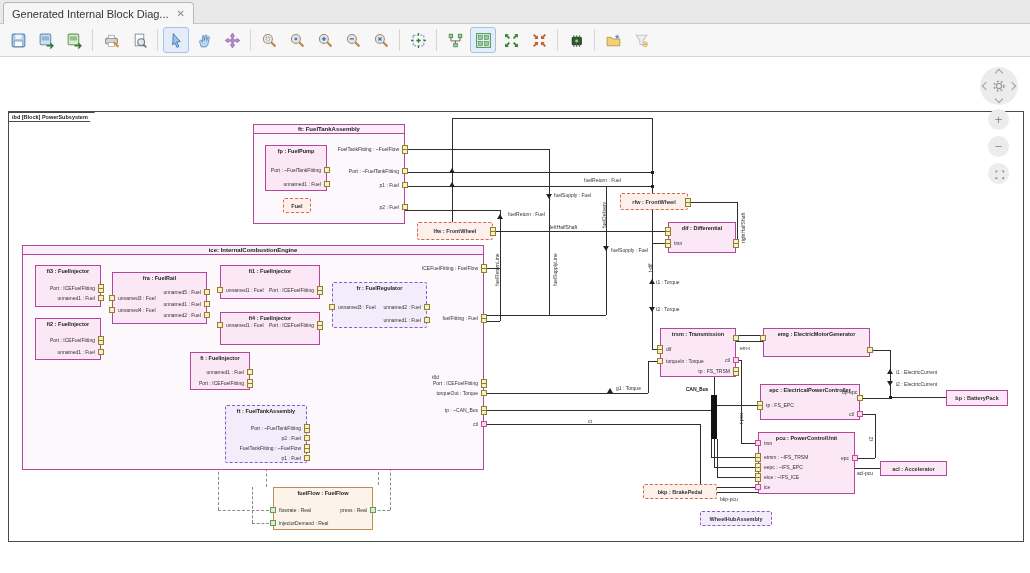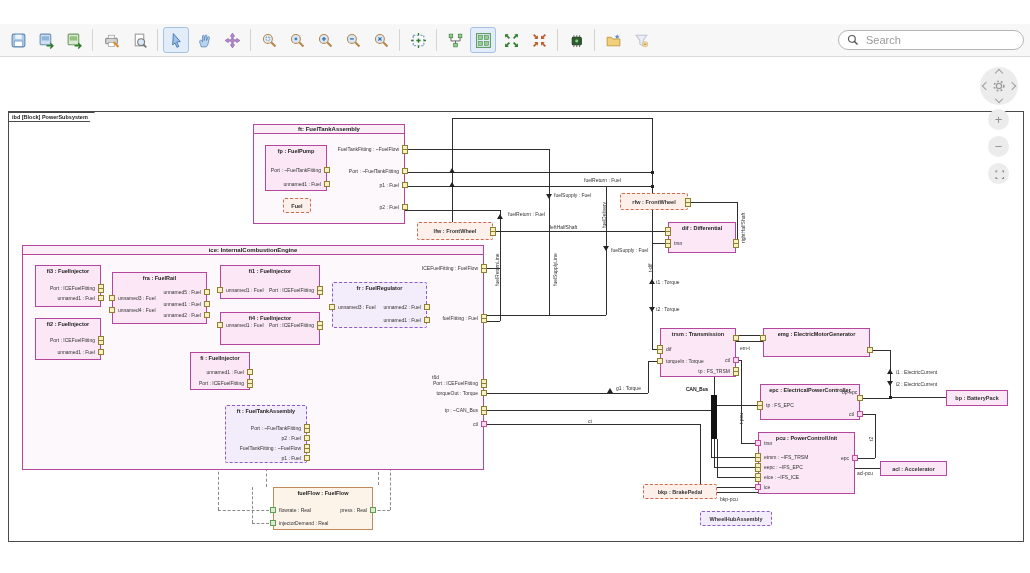--- a/index.html
+++ b/index.html
@@ -53,20 +53,26 @@
   #busbar{position:absolute;background:#111;z-index:4;}
   
   .navcirc{position:absolute;background:#ececec;border-radius:50%;z-index:6;display:flex;align-items:center;justify-content:center;color:#8f8f8f;}
   .navglyph{font-size:13px;color:#8f8f8f;line-height:1;}
   .chev{position:absolute;width:5px;height:5px;border-left:1.4px solid #9f9f9f;border-top:1.4px solid #9f9f9f;}
 </style>
 </head>
 <body>
 
 <div id="app">
+  <div id="tabbar">
+    <div id="tab">
+      <span class="ttl">Generated Internal Block Diag...</span>
+      <span class="x">✕</span>
+    </div>
+  </div>
 
   <div id="toolbar">
       <div class="tbtn">
         <svg width="17" height="17" viewBox="0 0 16 16">
           <rect x="2" y="2" width="12" height="12" rx="1.5" fill="#aecbe8" stroke="#5b87b5"></rect>
           <rect x="5" y="2.5" width="6" height="4" fill="#eef4fb"></rect>
           <rect x="4" y="8.5" width="8" height="5" fill="#fff" stroke="#5b87b5" stroke-width=".6"></rect>
         </svg>
       </div>
       <div class="tbtn">
@@ -206,27 +212,20 @@
       </div>
       <div class="tbtn">
         <svg width="17" height="17" viewBox="0 0 16 16">
           <path d="M3 3 L13 3 L9.6 8 L9.6 13 L6.4 11.3 L6.4 8 Z" fill="#eceef6" stroke="#c2c4d4"></path>
           <circle cx="11.5" cy="11.5" r="2.4" fill="#f4dfa8" stroke="#d0b060" stroke-width=".6"></circle>
           <path d="M10.3 11.5h2.4" stroke="#b08a3a"></path>
         </svg>
       </div>
     </div>
 
-  <div id="searchbox">
-    <svg width="12" height="12" viewBox="0 0 16 16">
-      <circle cx="6.5" cy="6.5" r="4.5" fill="none" stroke="#555" stroke-width="1.6"></circle>
-      <path d="M10 10 L14 14" stroke="#555" stroke-width="1.8"></path>
-    </svg>
-    <input type="text" placeholder="Search" style="">
-  </div>
 
   <div id="canvas">
     <div id="world">
       <div id="frame" style="left: 8px; top: 111px; width: 1014px; height: 429px;"></div>
       <div id="framelabel" style="left: 8px; top: 112px;">ibd [Block] PowerSubsystem</div>
       <div id="diag">
           <div class="seg b" style="left: 405px; top: 149px; width: 144px; height: 1px;"></div>
           <div class="seg b" style="left: 549px; top: 149px; width: 1px; height: 166px;"></div>
           <div class="seg b" style="left: 484px; top: 315px; width: 122px; height: 1px;"></div>
           <div class="seg b" style="left: 405px; top: 172px; width: 247px; height: 1px;"></div>

